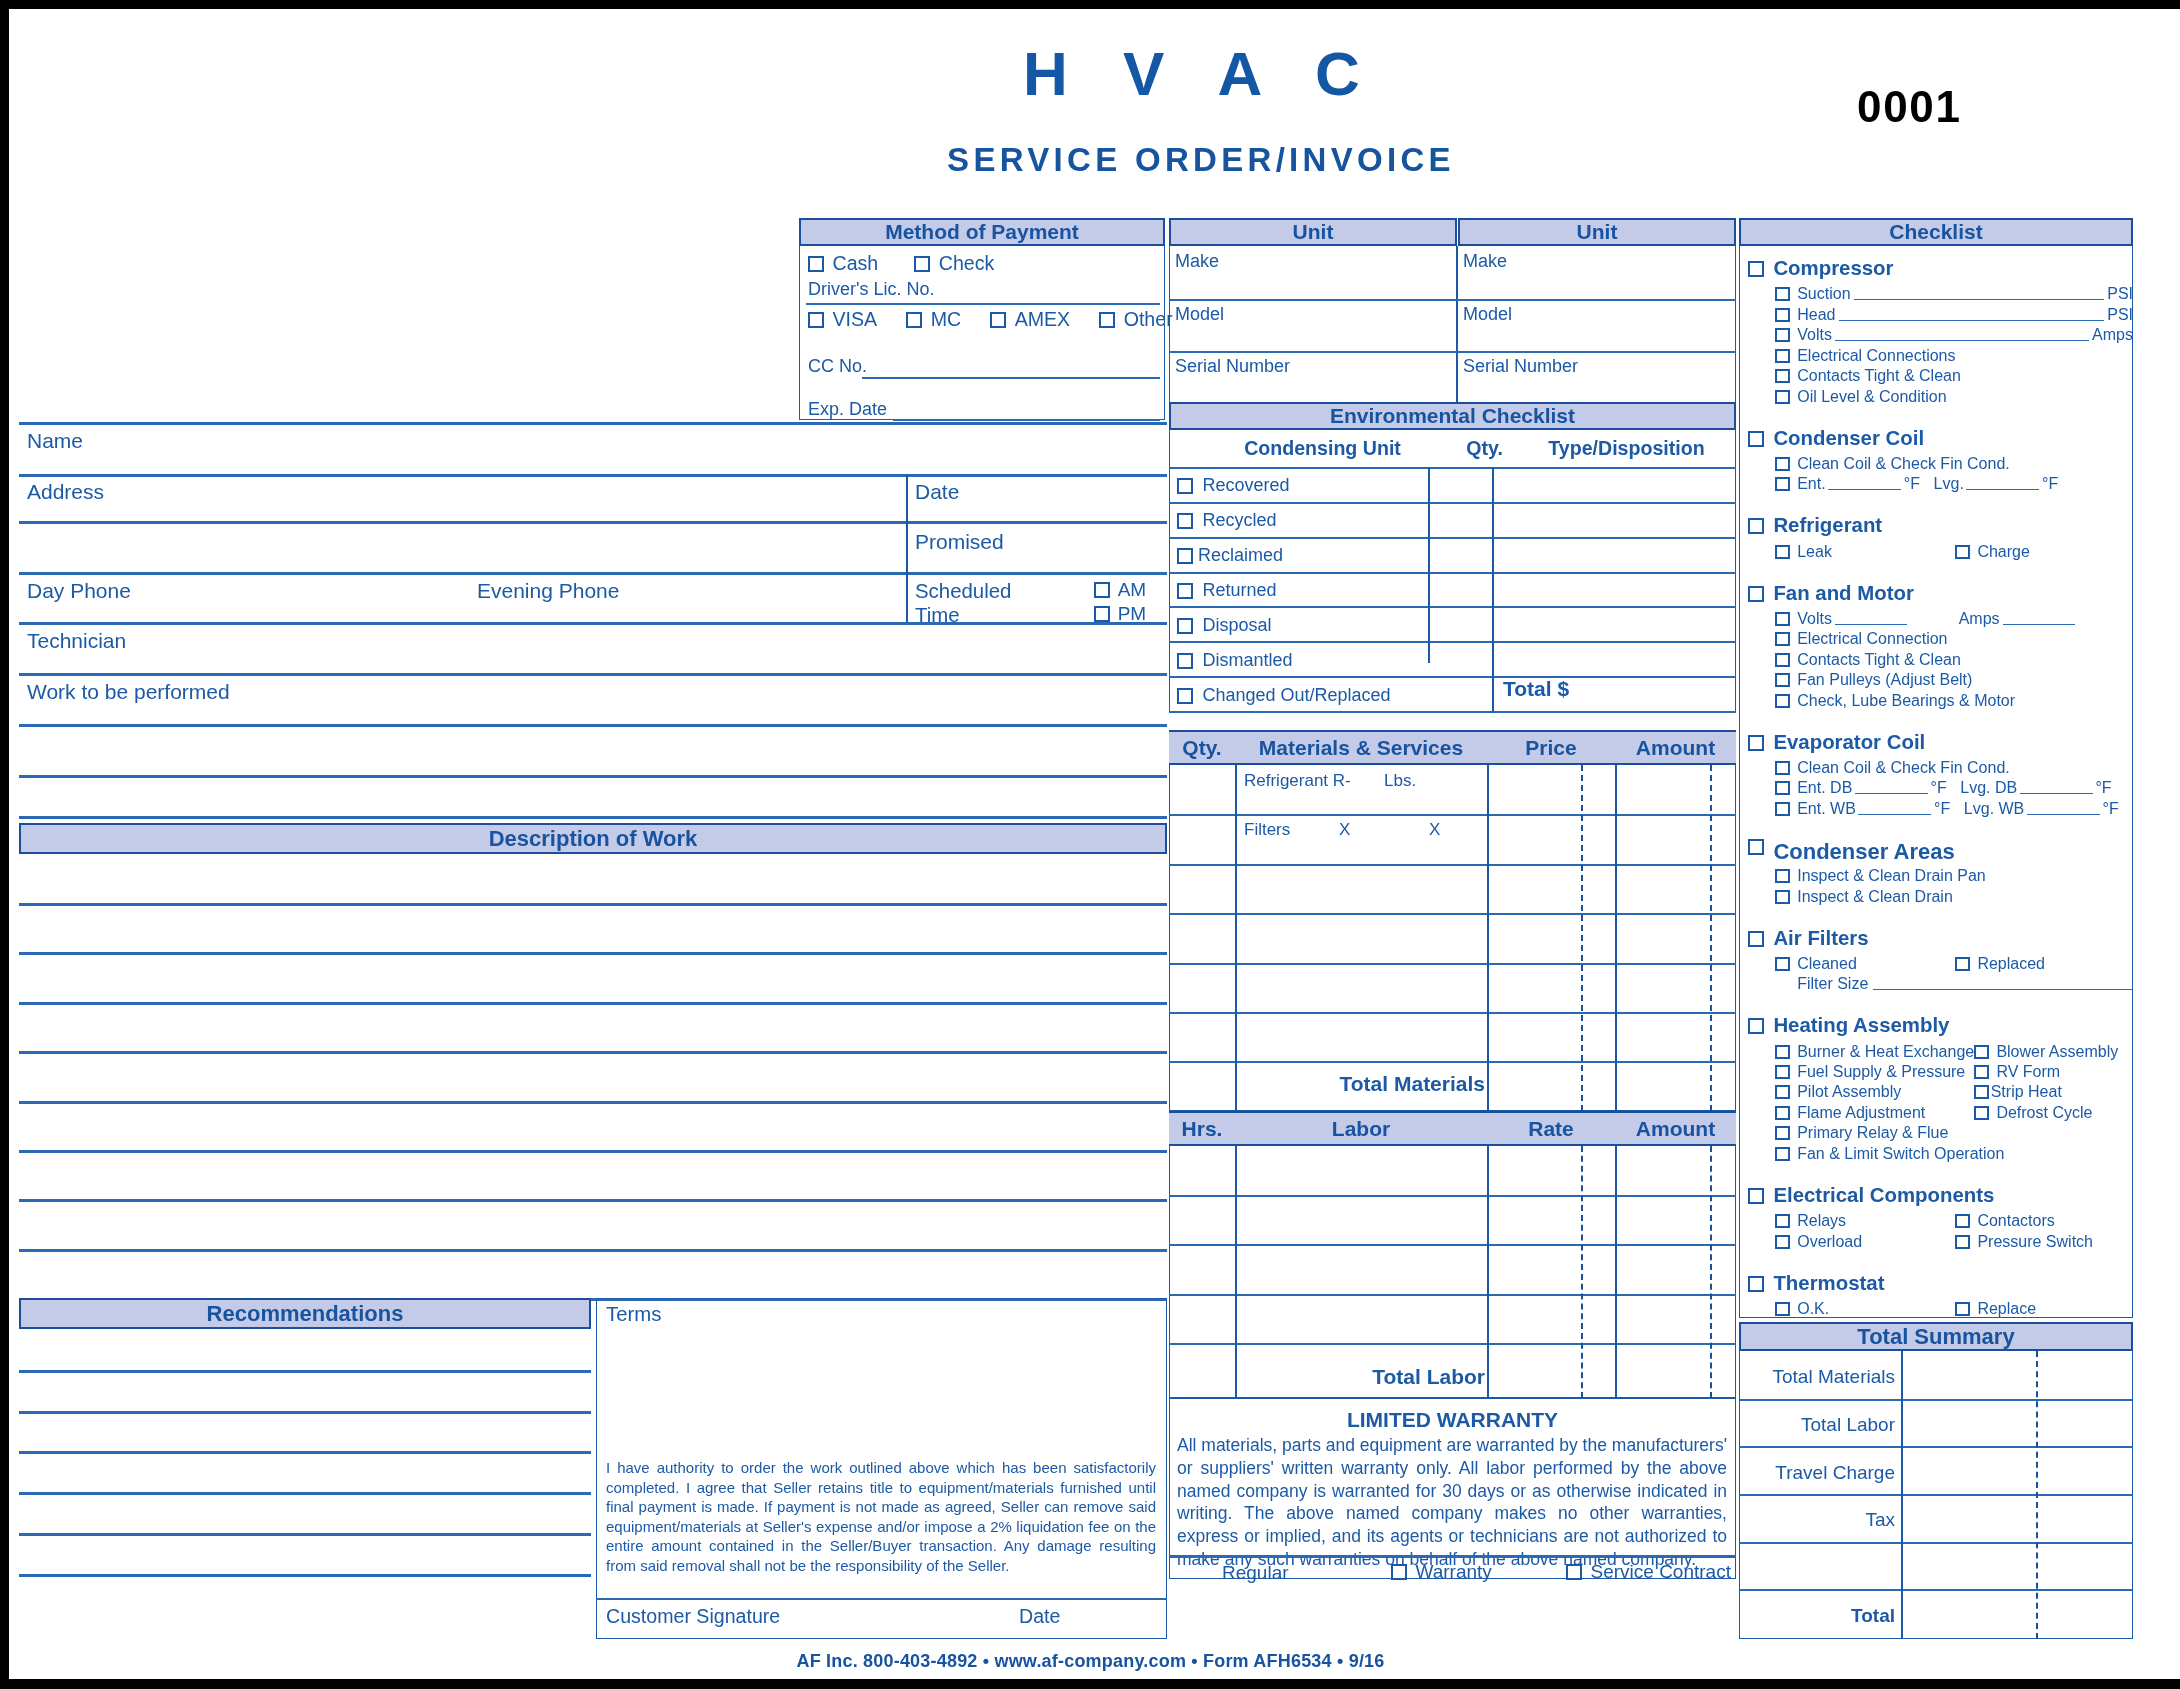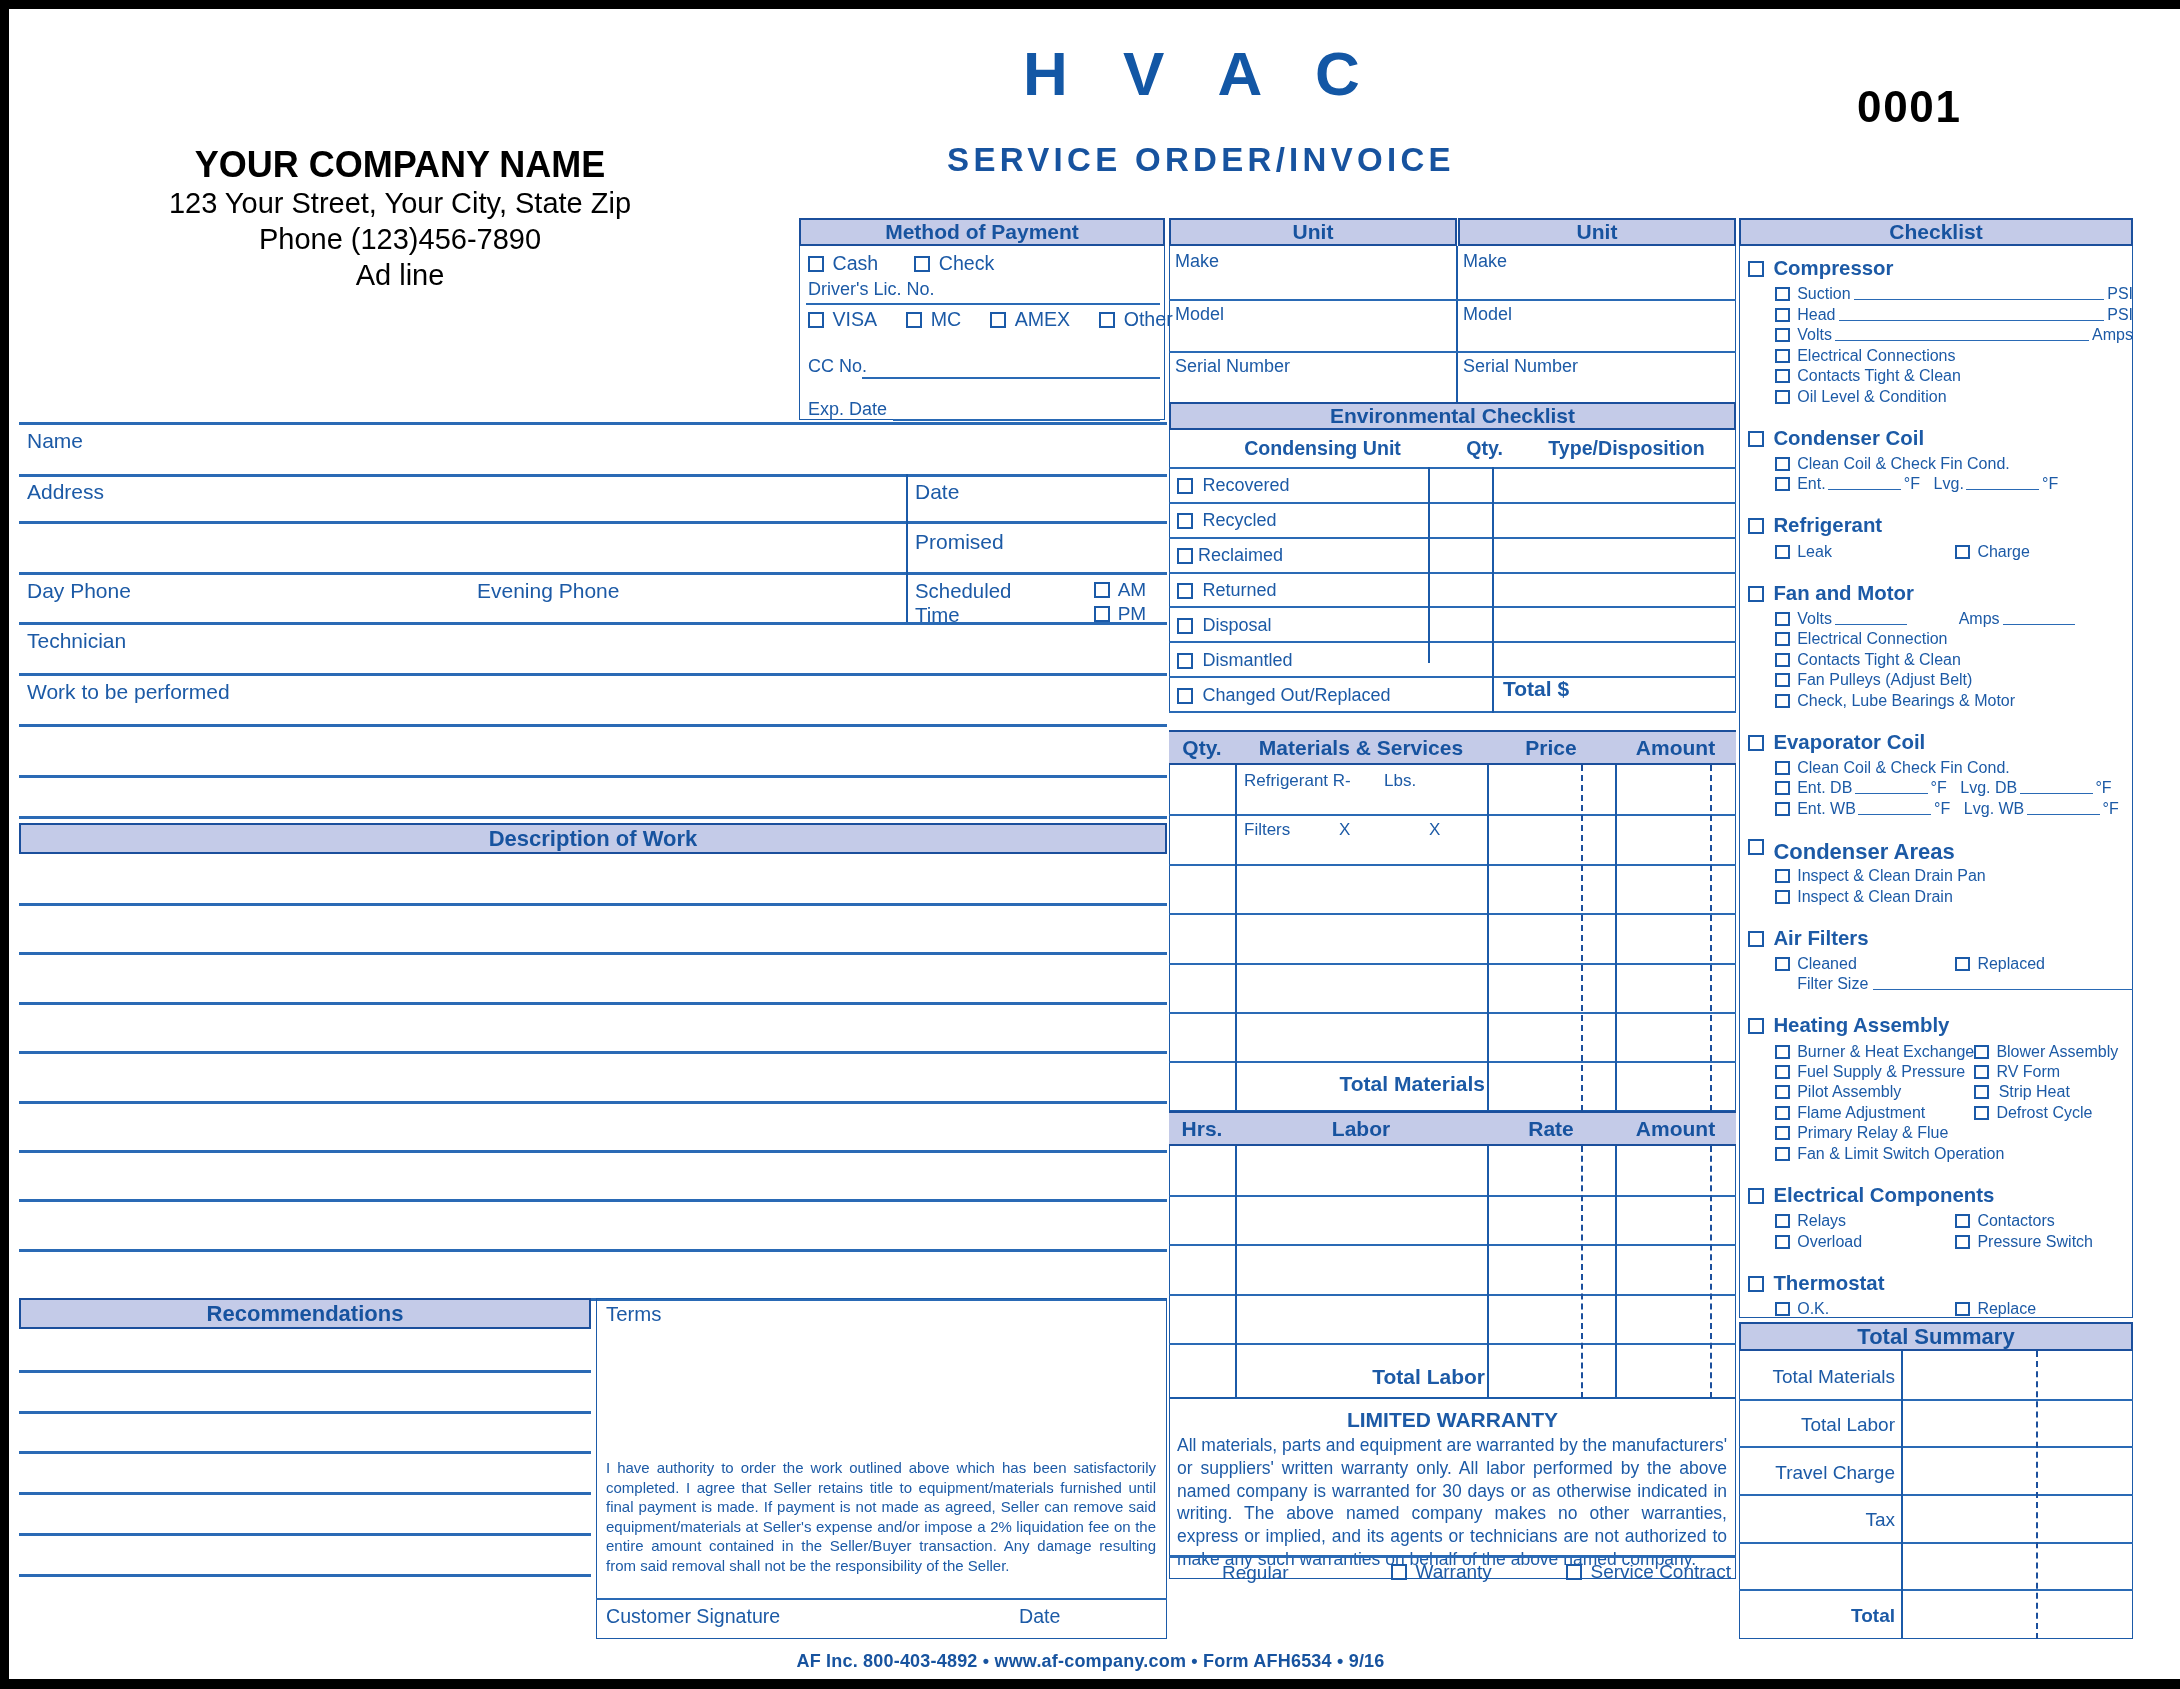--- a/index.html
+++ b/index.html
@@ -98,26 +98,20 @@
 <div class="page">
 
   <div class="topbar"></div>
   <div class="leftbar"></div>
   <div class="botbar"></div>
 
   <div class="hvac">H V A C</div>
   <div class="subhead">SERVICE ORDER/INVOICE</div>
   <div class="invno">0001</div>
 
-  <div class="company">
-    <div class="nm">YOUR COMPANY NAME</div>
-    <div class="ad">123 Your Street, Your City, State  Zip</div>
-    <div class="ad">Phone (123)456-7890</div>
-    <div class="ad">Ad line</div>
-  </div>
 
   <div class="hdrband" id="mop-band">Method of Payment</div>
 
   <div class="box" style="left:799px; top:246px; width:366px; height:174px; border-top:none;"></div>
 
   <div class="mop-row" style="left:808px; top:252px;">
     <span class="cb"></span>
     <span>Cash</span>
     <span style="display:inline-block;width:19px"></span>
     <span class="cb"></span>
@@ -510,21 +504,21 @@
       <div style="position: absolute; left: 1775px; top: 1063px; display: flex; align-items: center; font-size: 16px; white-space: nowrap; width: 358px;">
         <span class="cb cbsm"></span>
         <span style="margin-left:7.7px;width:177px;display:inline-block;">Fuel Supply &amp; Pressure</span>
         <span class="cb cbsm"></span>
         <span style="margin-left:7.7px;">RV Form</span>
       </div>
       <div style="position: absolute; left: 1775px; top: 1083px; display: flex; align-items: center; font-size: 16px; white-space: nowrap; width: 358px;">
         <span class="cb cbsm"></span>
         <span style="margin-left:7.7px;width:177px;display:inline-block;">Pilot Assembly</span>
         <span class="cb cbsm"></span>
-        <span style="margin-left:10px;">Strip Heat</span>
+        <span style="margin-left:2px;">Strip Heat</span>
       </div>
       <div style="position: absolute; left: 1775px; top: 1104px; display: flex; align-items: center; font-size: 16px; white-space: nowrap; width: 358px;">
         <span class="cb cbsm"></span>
         <span style="margin-left:7.7px;width:177px;display:inline-block;">Flame Adjustment</span>
         <span class="cb cbsm"></span>
         <span style="margin-left:7.7px;">Defrost Cycle</span>
       </div>
       <div style="position: absolute; left: 1775px; top: 1124px; display: flex; align-items: center; font-size: 16px; white-space: nowrap; width: 358px;">
         <span class="cb cbsm"></span>
         <span style="margin-left:7.7px;">Primary Relay &amp; Flue</span>

